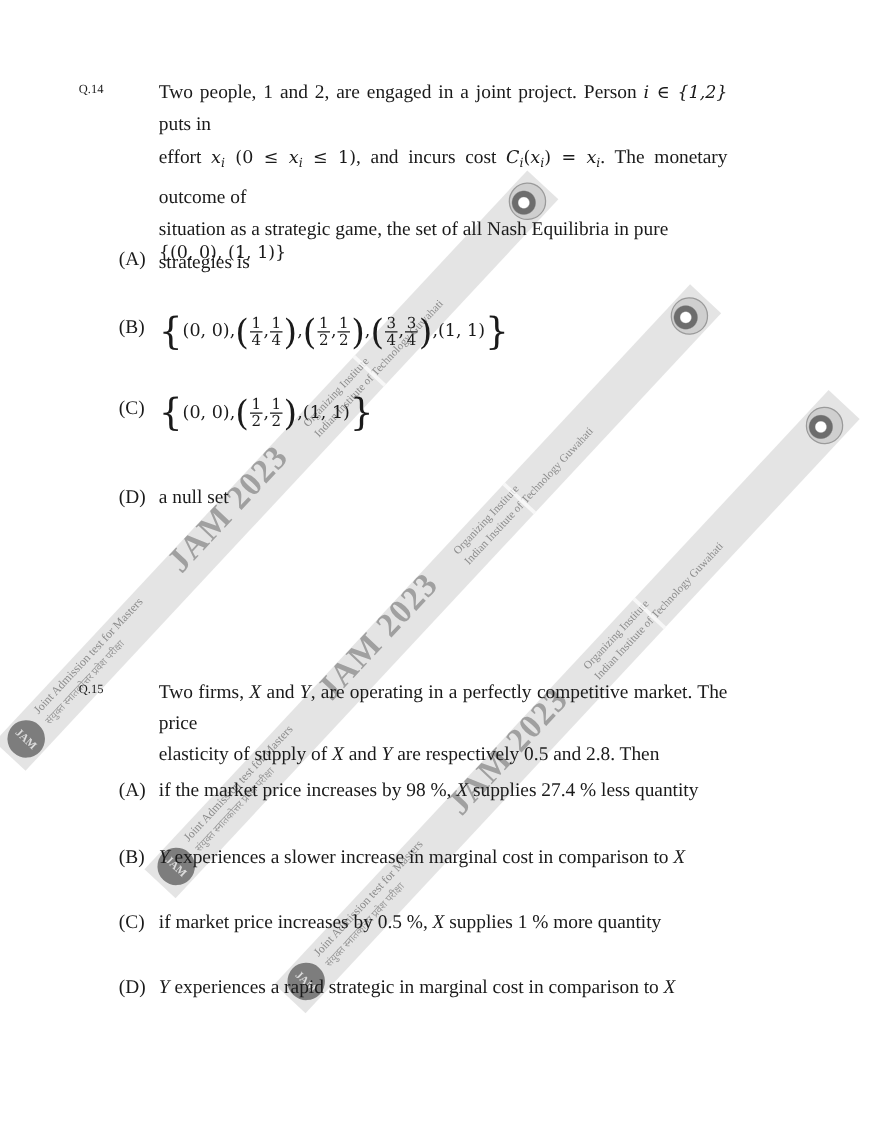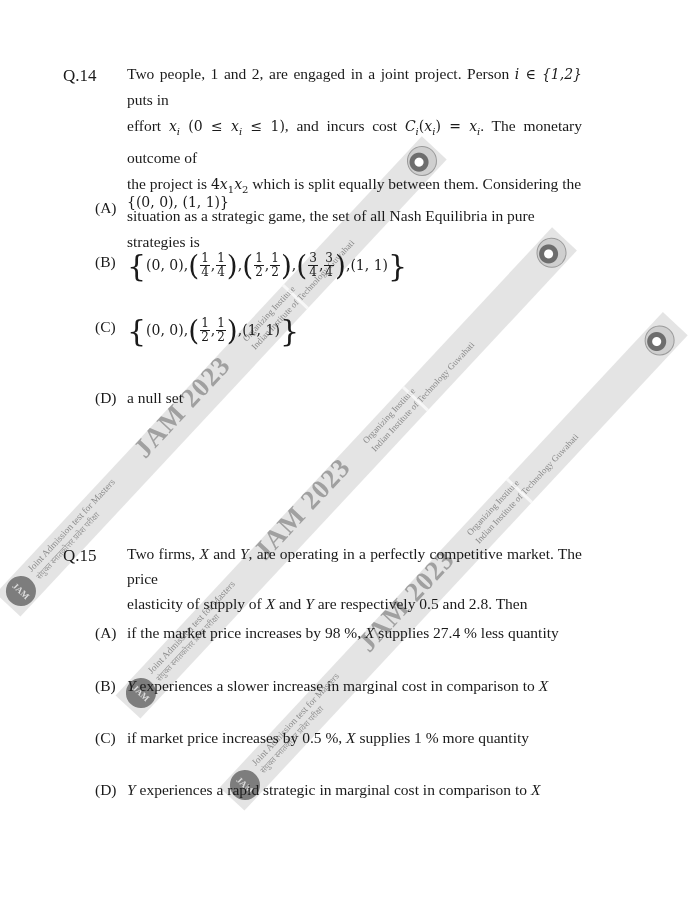--- a/index.html
+++ b/index.html
@@ -33,21 +33,21 @@
   .band .org { left: 355px; top: 3px; font-size: 9px; line-height: 12px; white-space: nowrap; }
   .band .ring-logo {
     position: absolute; top: 2px; width: 28px; height: 28px; border-radius: 50%;
     background: radial-gradient(circle at 40% 45%, #ffffff 0 4px, #6d6d6d 5px 9px, #cfcfcf 10px 14px);
     border: 1px solid #9a9a9a;
   }
   .band .stripe { position: absolute; top: 0; width: 3px; height: 34px; background: rgba(255,255,255,0.7); }
 
   
   .q { position: absolute; z-index: 2; font-size: 15.5px; }
-  .qnum { position: absolute; left: 63px; font-size: 17px; }
+  .qnum { position: absolute; left: 63px; font-size: 10px; }
   .qtext { position: absolute; left: 127px; width: 455px; line-height: 26px; text-align: justify; }
   .opt-label { position: absolute; left: 95px; font-size: 15.5px; }
   .opt-body { position: absolute; left: 127px; font-size: 15.5px; white-space: nowrap; }
   .math { font-family: "DejaVu Serif", serif; font-size: 14px; }
   .mi { font-style: italic; }
   .frac { display: inline-block; vertical-align: middle; text-align: center; font-family: "DejaVu Serif", serif; font-size: 12px; line-height: 13px; margin: 0 1px; }
   .frac .n { display: block; border-bottom: 1px solid #1a1a1a; padding: 0 1px; }
   .frac .d { display: block; padding: 0 1px; }
   .bigbrace { font-size: 30px; vertical-align: middle; font-family: "DejaVu Serif", serif; font-weight: 200; }
   .bigparen { font-size: 28px; vertical-align: middle; font-family: "DejaVu Serif", serif; font-weight: 200; }
@@ -101,21 +101,20 @@
     </div>
     <div class="stripe" style="left:420px;"></div>
     <div class="ring-logo" style="left:612px;"></div>
   </div>
 
   <div class="q">
     <div class="qnum" style="top:66px;">Q.14</div>
     <div class="qtext" style="top:61px;">
       <div><span>Two people, 1 and 2, are engaged in a joint project. Person </span><span class="math mi">i ∈ {1,2}</span><span> puts in</span></div>
       <div><span>effort </span><span class="math"><span class="mi">x</span><sub class="mi">i</sub><span> (0 ≤ </span><span class="mi">x</span><sub class="mi">i</sub><span> ≤ 1)</span></span><span>, and incurs cost </span><span class="math"><span class="mi">C</span><sub class="mi">i</sub><span>(</span><span class="mi">x</span><sub class="mi">i</sub><span>) = </span><span class="mi">x</span><sub class="mi">i</sub></span><span>. The monetary outcome of</span></div>
-      <div><span>the project is </span><span class="math"> <span>4</span><span class="mi">x</span><sub>1</sub><span class="mi">x</span><sub>2</sub></span><span> which is split equally between them. Considering the</span></div>
       <div style="text-align:left;">situation as a strategic game, the set of  all Nash Equilibria in pure strategies is</div>
     </div>
 
     <div class="opt-label" style="top:199px;">(A)</div>
     <div class="opt-body math" style="top:194px;">{(0, 0), (1, 1)}</div>
 
     <div class="opt-label" style="top:253px;">(B)</div>
     <div class="opt-body math" style="top:248px;">
       <span class="bigbrace">{</span><span>(0, 0),</span><span class="bigparen">(</span><span class="frac"><span class="n">1</span><span class="d">4</span></span><span>,</span><span class="frac"><span class="n">1</span><span class="d">4</span></span><span class="bigparen">)</span><span>,</span><span class="bigparen">(</span><span class="frac"><span class="n">1</span><span class="d">2</span></span><span>,</span><span class="frac"><span class="n">1</span><span class="d">2</span></span><span class="bigparen">)</span><span>,</span><span class="bigparen">(</span><span class="frac"><span class="n">3</span><span class="d">4</span></span><span>,</span><span class="frac"><span class="n">3</span><span class="d">4</span></span><span class="bigparen">)</span><span>,</span><span>(1, 1)</span><span class="bigbrace">}</span>
     </div>

